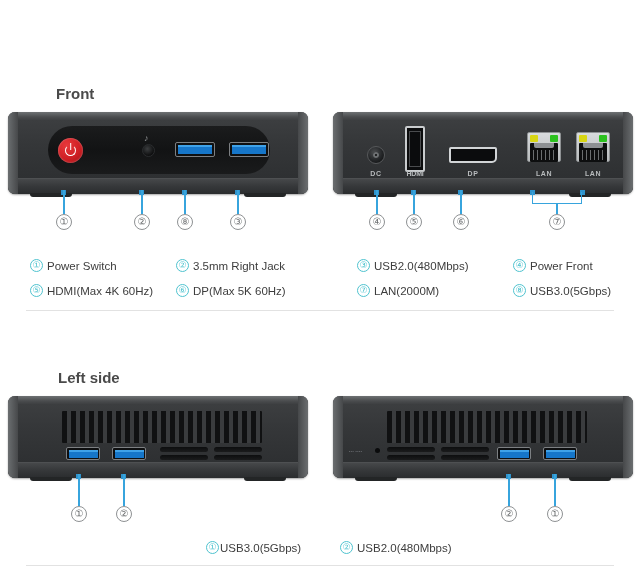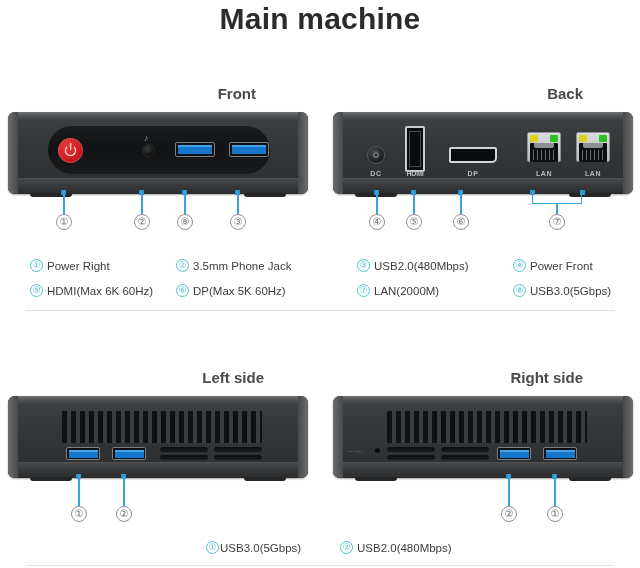--- a/index.html
+++ b/index.html
@@ -16,21 +16,21 @@
     position: absolute; left: 0; top: 2px; width: 640px;
     text-align: center;
     font-size: 30px; font-weight: bold; color: #2b2b2b;
     letter-spacing: 0.2px;
   }
 
   
   .view-title {
     position: absolute;
     font-size: 15px; font-weight: bold; color: #4a4a4a;
-    text-align: right; width: 200px;
+    text-align: left; width: 200px;
   }
 
   
   .device {
     position: absolute;
     border-radius: 7px;
     background: linear-gradient(180deg,#5a5c5e 0%, #3f4143 6%, #3a3c3e 52%, #303234 60%, #2b2d2f 100%);
     box-shadow: 0 1px 2px rgba(0,0,0,.35);
   }
   .dev-top {
@@ -207,21 +207,20 @@
   .divider {
     position:absolute; left:26px; width:588px; height:1px;
     background:#e2e2e2;
   }
 </style>
 </head>
 <body>
 
 <div class="page">
 
-  <div class="main-title">Main machine</div>
 
   <div class="view-title" style="left:56px; top:85px;">Front</div>
 
   <div class="device" style="left:8px; top:112px; width:300px; height:82px;">
     <div class="dev-top"></div>
     <div class="dev-face"></div>
     <div class="dev-base"></div>
     <div class="side-cap l"></div>
     <div class="side-cap r"></div>
     <div class="foot" style="left:22px;"></div>
@@ -253,21 +252,20 @@
   <div class="callout-num" style="left:134px; top:214px;">②</div>
 
   <div class="callout-cap" style="left:182px; top:190px;"></div>
   <div class="callout-line" style="left:184px; top:190px; height:24px;"></div>
   <div class="callout-num" style="left:177px; top:214px;">⑧</div>
 
   <div class="callout-cap" style="left:235px; top:190px;"></div>
   <div class="callout-line" style="left:237px; top:190px; height:24px;"></div>
   <div class="callout-num" style="left:230px; top:214px;">③</div>
 
-  <div class="view-title" style="left:383px; top:85px;">Back</div>
 
   <div class="device" style="left:333px; top:112px; width:300px; height:82px;">
     <div class="dev-top"></div>
     <div class="dev-face"></div>
     <div class="dev-base"></div>
     <div class="side-cap l"></div>
     <div class="side-cap r"></div>
     <div class="foot" style="left:22px;"></div>
     <div class="foot" style="right:22px;"></div>
 
@@ -317,55 +315,55 @@
 
   <div class="callout-cap" style="left:530px; top:190px;"></div>
   <div class="callout-cap" style="left:580px; top:190px;"></div>
   <div class="bracket" style="left:532px; top:192px; width:50px;"></div>
   <div class="bracket-stem" style="left:556px; top:204px; height:10px;"></div>
   <div class="callout-num" style="left:549px; top:214px;">⑦</div>
 
   <div class="legend">
     <div class="legend-item" style="left:30px; top:259px;">
       <span class="legend-num">①</span>
-      <span>Power Right</span>
+      <span>Power Switch</span>
     </div>
     <div class="legend-item" style="left:176px; top:259px;">
       <span class="legend-num">②</span>
-      <span>3.5mm Phone Jack</span>
+      <span>3.5mm Right Jack</span>
     </div>
     <div class="legend-item" style="left:357px; top:259px;">
       <span class="legend-num">③</span>
       <span>USB2.0(480Mbps)</span>
     </div>
     <div class="legend-item" style="left:513px; top:259px;">
       <span class="legend-num">④</span>
       <span>Power Front</span>
     </div>
     <div class="legend-item" style="left:30px; top:284px;">
       <span class="legend-num">⑤</span>
-      <span>HDMI(Max 6K 60Hz)</span>
+      <span>HDMI(Max 4K 60Hz)</span>
     </div>
     <div class="legend-item" style="left:176px; top:284px;">
       <span class="legend-num">⑥</span>
       <span>DP(Max 5K 60Hz)</span>
     </div>
     <div class="legend-item" style="left:357px; top:284px;">
       <span class="legend-num">⑦</span>
       <span>LAN(2000M)</span>
     </div>
     <div class="legend-item" style="left:513px; top:284px;">
       <span class="legend-num">⑧</span>
       <span>USB3.0(5Gbps)</span>
     </div>
   </div>
 
   <div class="divider" style="top:310px;"></div>
 
-  <div class="view-title" style="left:64px; top:369px;">Left side</div>
+  <div class="view-title" style="left:58px; top:369px;">Left side</div>
 
   <div class="device" style="left:8px; top:396px; width:300px; height:82px;">
     <div class="dev-top"></div>
     <div class="dev-face"></div>
     <div class="dev-base"></div>
     <div class="side-cap l"></div>
     <div class="side-cap r"></div>
     <div class="foot" style="left:22px;"></div>
     <div class="foot" style="right:22px;"></div>
 
@@ -384,21 +382,20 @@
   </div>
 
   <div class="callout-cap" style="left:76px; top:474px;"></div>
   <div class="callout-line" style="left:78px; top:474px; height:32px;"></div>
   <div class="callout-num" style="left:71px; top:506px;">①</div>
 
   <div class="callout-cap" style="left:121px; top:474px;"></div>
   <div class="callout-line" style="left:123px; top:474px; height:32px;"></div>
   <div class="callout-num" style="left:116px; top:506px;">②</div>
 
-  <div class="view-title" style="left:383px; top:369px;">Right side</div>
 
   <div class="device" style="left:333px; top:396px; width:300px; height:82px;">
     <div class="dev-top"></div>
     <div class="dev-face"></div>
     <div class="dev-base"></div>
     <div class="side-cap l"></div>
     <div class="side-cap r"></div>
     <div class="foot" style="left:22px;"></div>
     <div class="foot" style="right:22px;"></div>
 

